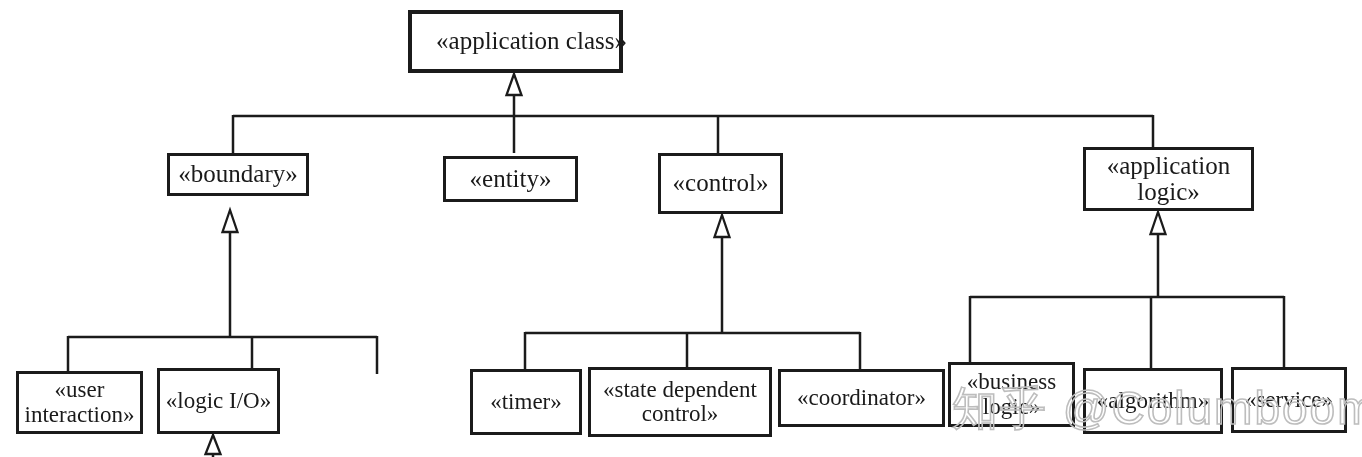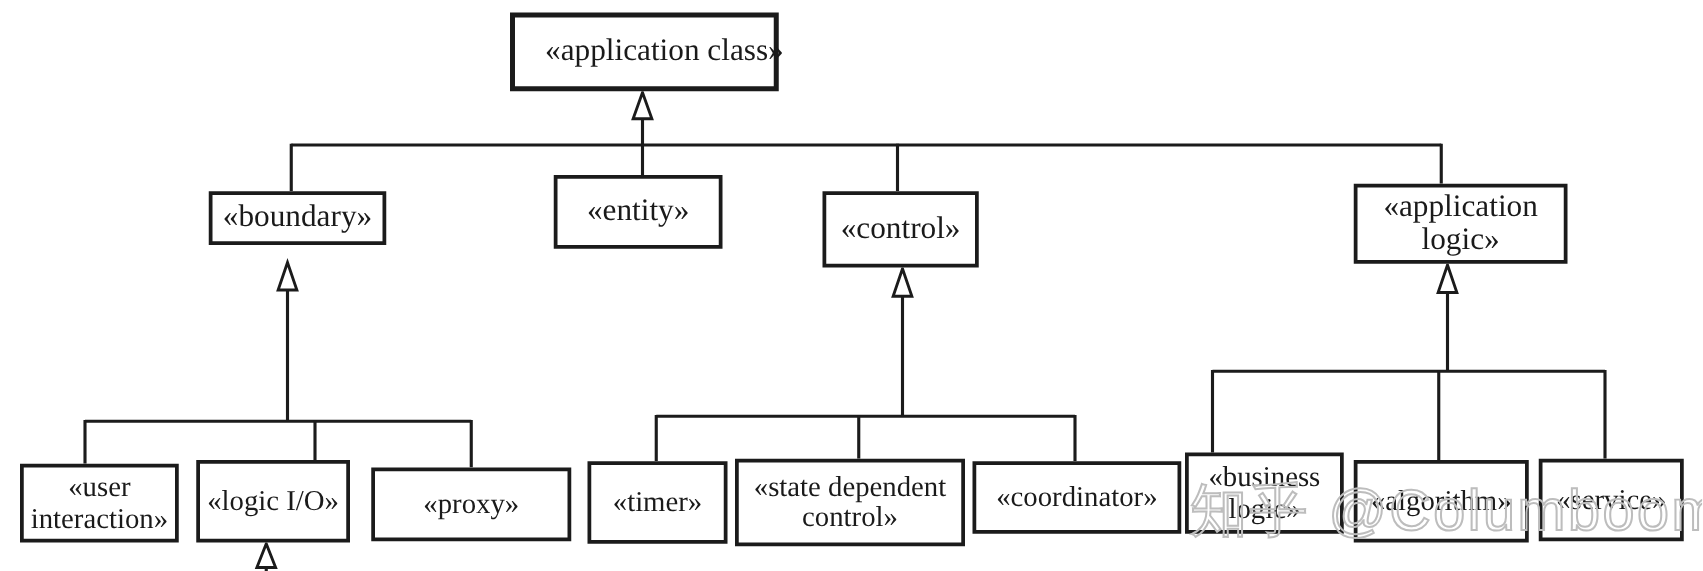--- a/index.html
+++ b/index.html
@@ -103,43 +103,40 @@
   </svg>
 
   <div class="node node--root" style="left:408px;top:10px;width:215px;height:63px">
     <span class="lbl">«application class»</span>
   </div>
 
   <div class="node" style="left:167px;top:153px;width:142px;height:43px">
     <span class="lbl">«boundary»</span>
   </div>
 
-  <div class="node" style="left:443px;top:140px;width:135px;height:59px">
+  <div class="node" style="left:443px;top:156px;width:135px;height:46px">
     <span class="lbl">«entity»</span>
   </div>
 
   <div class="node" style="left:658px;top:153px;width:125px;height:61px">
     <span class="lbl">«control»</span>
   </div>
 
   <div class="node" style="left:1083px;top:147px;width:171px;height:64px">
     <span class="lbl">«application logic»</span>
   </div>
 
   <div class="node node--leaf" style="left:16px;top:371px;width:127px;height:63px">
     <span class="lbl">«user interaction»</span>
   </div>
 
   <div class="node node--leaf" style="left:157px;top:368px;width:123px;height:66px">
     <span class="lbl">«logic I/O»</span>
   </div>
 
-  <div class="node node--leaf" style="left:297px;top:374px;width:160px;height:59px">
-    <span class="lbl">«proxy»</span>
-  </div>
 
   <div class="node node--leaf" style="left:588px;top:367px;width:184px;height:70px">
     <span class="lbl">«state dependent control»</span>
   </div>
 
   <div class="node node--leaf" style="left:470px;top:369px;width:112px;height:66px">
     <span class="lbl">«timer»</span>
   </div>
 
   <div class="node node--leaf" style="left:778px;top:369px;width:167px;height:58px">

